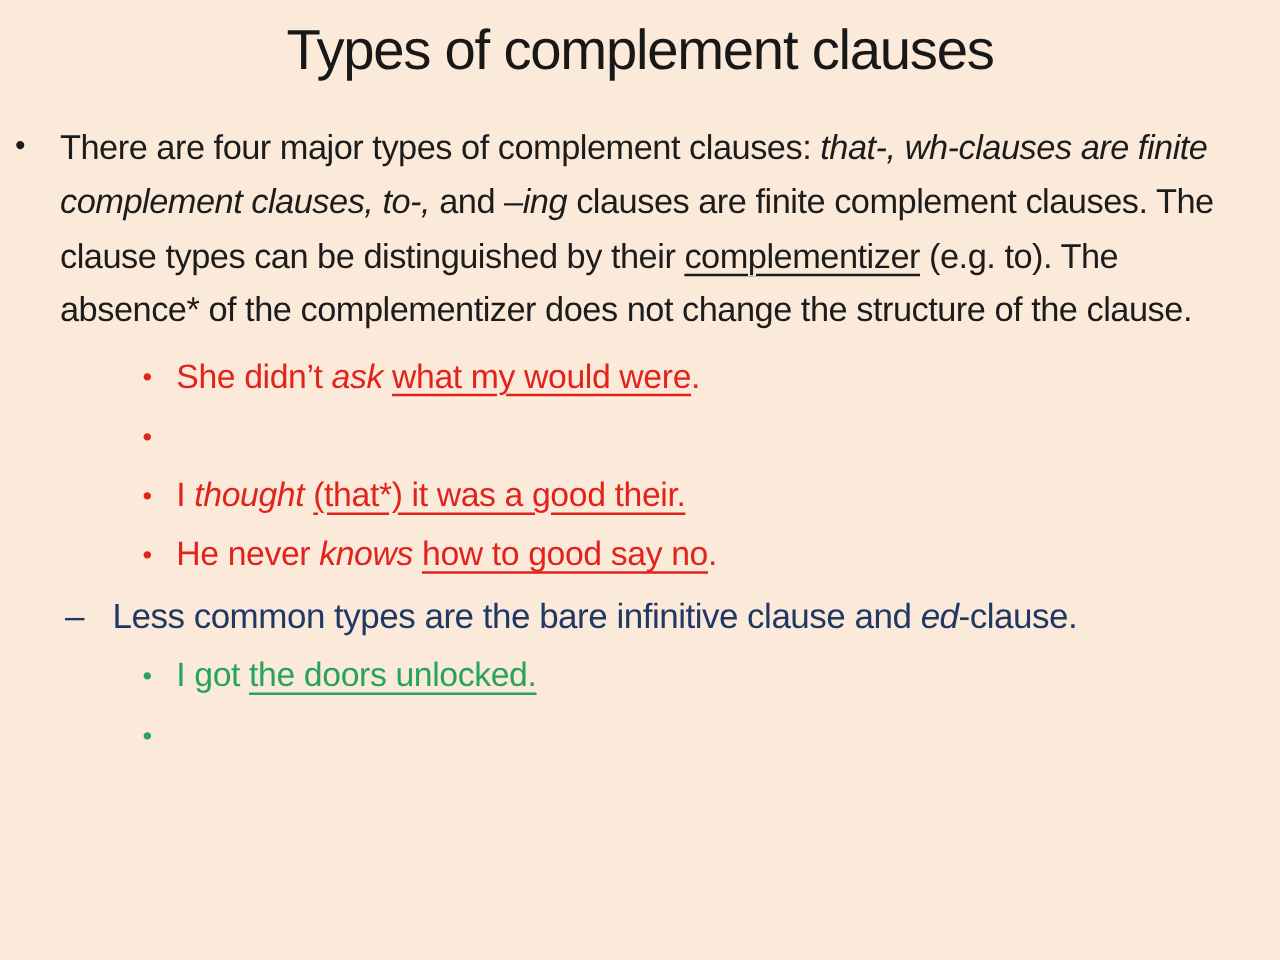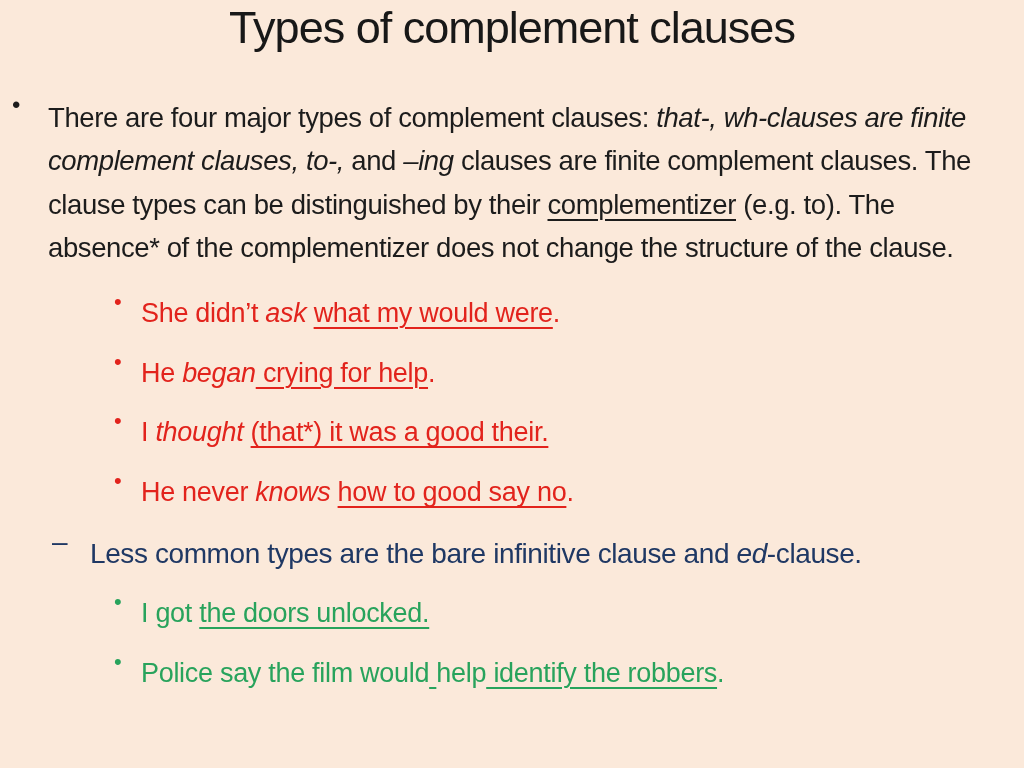--- a/index.html
+++ b/index.html
@@ -7,39 +7,39 @@
     font-family: "Liberation Sans", sans-serif;
     background: #fbe9da;
   }
   .slide {
     position: relative;
     width: 1024px;
     height: 768px;
     background: #fbe9da;
     overflow: hidden;
     box-sizing: border-box;
-    padding-top: 0;
+    padding-top: 12px;
   }
   .title {
     margin: 0;
     text-align: center;
     font-size: 45px;
     font-weight: 500;
     letter-spacing: -1px;
     color: #181818;
     line-height: 1.25;
   }
   .bullets { margin-top: 28px; }
   .row {
     display: flex;
     align-items: flex-start;
     box-sizing: border-box;
   }
   .row .marker { flex: 0 0 auto; }
-  .row .text { flex: 1 1 auto; margin-top: 12px; }
+  .row .text { flex: 1 1 auto; }
   
   .lv1 {
     padding-left: 12px;
     padding-right: 34px;
     font-size: 27.5px;
     letter-spacing: -0.4px;
     line-height: 1.57;
     margin-bottom: 16px;
   }
   .lv1 .marker { width: 36px; font-size: 24px; line-height: 1.75; }
@@ -79,36 +79,34 @@
       <div class="row lv1" style="color: rgb(28, 28, 28);">
         <span class="marker">•</span>
         <span class="text"><span>There are four major types of complement clauses: </span><span class="it">that-, wh-clauses are finite complement clauses, to-,</span><span> and </span><span class="it">–ing</span><span> clauses are finite complement clauses. The clause types can be distinguished by their </span><span class="un">complementizer</span><span> (e.g. to). The absence* of the complementizer does not change the structure of the clause.</span></span>
       </div>
       <div class="row lv3" style="color: rgb(226, 35, 28);">
         <span class="marker">•</span>
         <span class="text"><span>She didn’t </span><span class="it">ask</span><span> </span><span class="un">what my would were</span><span>.</span></span>
       </div>
       <div class="row lv3" style="color: rgb(226, 35, 28);">
         <span class="marker">•</span>
-        <span class="text"><span>He </span><span class="it">began</span><span class="un"> crying for help</span><span>.</span></span>
       </div>
       <div class="row lv3" style="color: rgb(226, 35, 28);">
         <span class="marker">•</span>
         <span class="text"><span>I </span><span class="it">thought</span><span> </span><span class="un">(that*) it was a good their.</span></span>
       </div>
       <div class="row lv3" style="color: rgb(226, 35, 28);">
         <span class="marker">•</span>
         <span class="text"><span>He never </span><span class="it">knows</span><span> </span><span class="un">how to good say no</span><span>.</span></span>
       </div>
       <div class="row lv2" style="color: rgb(31, 56, 100);">
         <span class="marker">–</span>
         <span class="text"><span>Less common types are the bare infinitive clause and </span><span class="it">ed</span><span>-clause.</span></span>
       </div>
       <div class="row lv3" style="color: rgb(40, 163, 92);">
         <span class="marker">•</span>
         <span class="text"><span>I got </span><span class="un">the doors unlocked.</span></span>
       </div>
       <div class="row lv3" style="color: rgb(40, 163, 92);">
         <span class="marker">•</span>
-        <span class="text"><span>Police say the film would</span><span class="un"> </span><span>help</span><span class="un"> identify the robbers</span><span>.</span></span>
       </div>
     </div>
 </div>
 
 </body></html>

